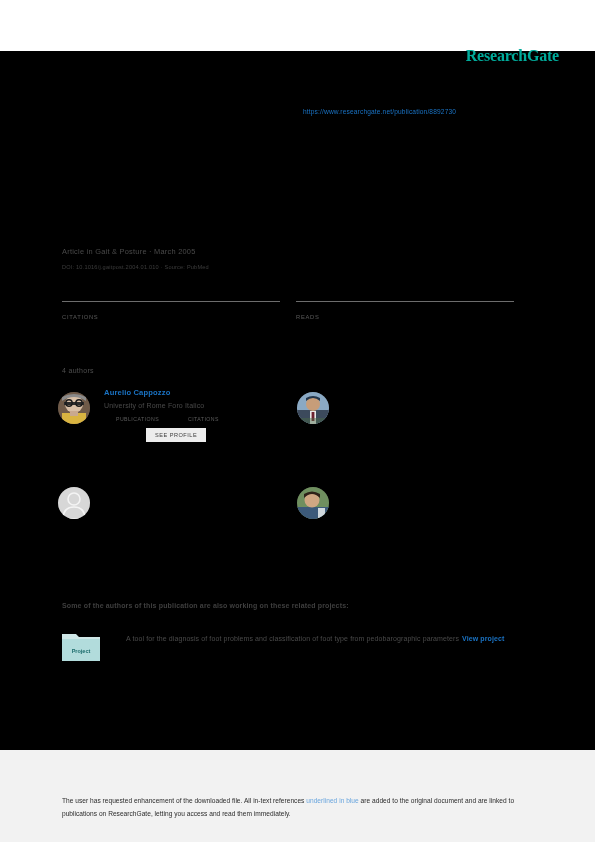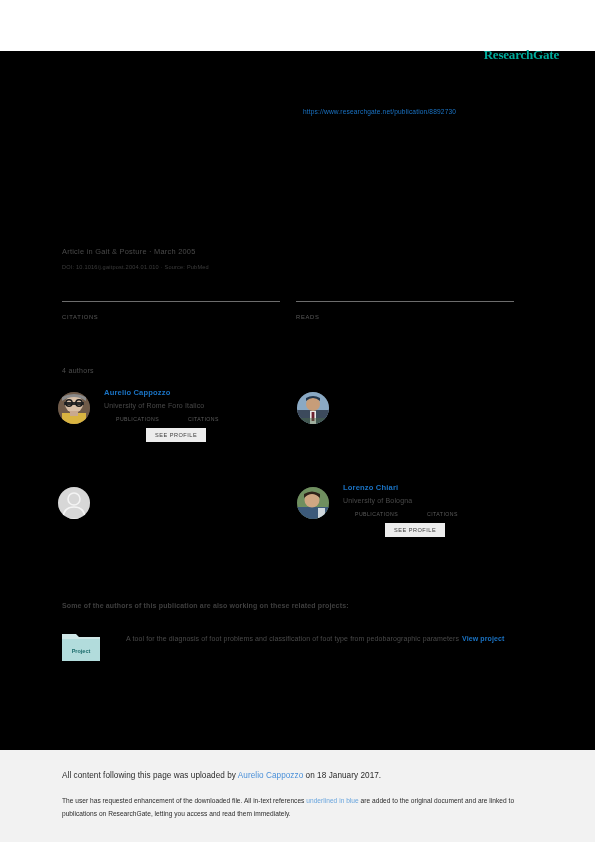--- a/index.html
+++ b/index.html
@@ -30,21 +30,21 @@
     width: 595px; height: 699px;
     background: #000000;
   }
 
   
   .rg-logo {
     position: absolute;
     right: 36px; top: 47px;
     font-family: "Liberation Serif", serif;
     font-weight: bold;
-    font-size: 13px;
+    font-size: 16px;
     letter-spacing: -0.2px;
     color: #00ab9b;
     white-space: nowrap;
   }
 
   
   .rg-url {
     position: absolute;
     left: 303px; top: 108px;
     font-size: 6.6px;
@@ -349,52 +349,34 @@
 <div class="author-card c3">
   <div class="avatar">
     <svg width="32" height="32" viewBox="0 0 32 32">
       <rect width="32" height="32" fill="#6f8f5f"></rect>
       <rect x="0" y="20" width="32" height="12" fill="#3c5a7a"></rect>
       <circle cx="15" cy="13" r="7.5" fill="#d0a783"></circle>
       <path d="M7 11 Q15 3 23 11 L23 7 Q15 2 7 7 Z" fill="#2e2118"></path>
       <rect x="21" y="21" width="7" height="11" fill="#cfd8dd"></rect>
     </svg>
   </div>
-  <div class="author-body">
-    <div class="author-name">Lorenzo Chiari</div>
-    <div class="author-affil">University of Bologna</div>
-    <div class="author-stats">
-      <div class="author-stat">
-        <div class="author-stat-value"></div>
-        <div class="author-stat-label">PUBLICATIONS</div>
-      </div>
-      <div class="author-stat">
-        <div class="author-stat-value"></div>
-        <div class="author-stat-label">CITATIONS</div>
-      </div>
-    </div>
-    <button class="see-profile">SEE PROFILE</button>
-  </div>
 </div>
 
 <div class="projects-intro">Some of the authors of this publication are also working on these related projects:</div>
 
 <div class="project-row">
   <div class="project-icon">
     <svg width="38" height="29" viewBox="0 0 38 29">
       <path d="M0 2 h14 l3 3 h21 v24 H0 Z" fill="#cfe7e7"></path>
       <rect x="0" y="7" width="38" height="22" fill="#b2dcdc"></rect>
       <text x="19" y="21" font-family="Liberation Sans, sans-serif" font-size="5.5" fill="#1a6b6b" text-anchor="middle" font-weight="bold">Project</text>
     </svg>
   </div>
   <div class="project-text">
     <span>A tool for the diagnosis of foot problems and classification of foot type from pedobarographic parameters</span><a class="view-project" href="#">View project</a>
   </div>
 </div>
 
 <div class="footer">
-  <div class="footer-main">
-    <span>All content following this page was uploaded by </span><a class="footer-link" href="#">Aurelio Cappozzo</a><span> on 18 January 2017.</span>
-  </div>
   <div class="footer-note">
     <span>The user has requested enhancement of the downloaded file. All in-text references </span><span class="blue">underlined in blue</span><span> are added to the original document and are linked to publications on ResearchGate, letting you access and read them immediately.</span>
   </div>
 </div>
 
 </body></html>

